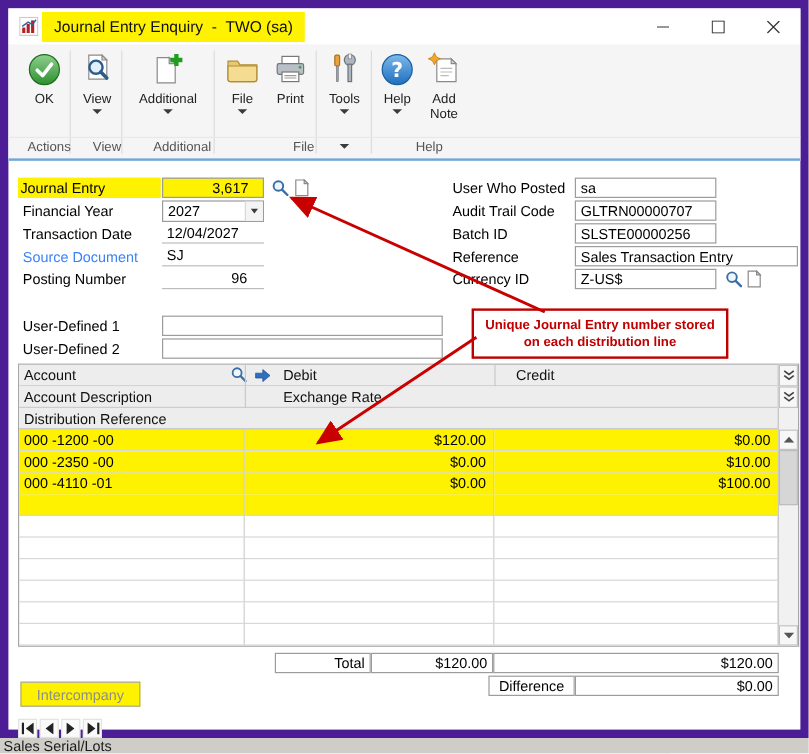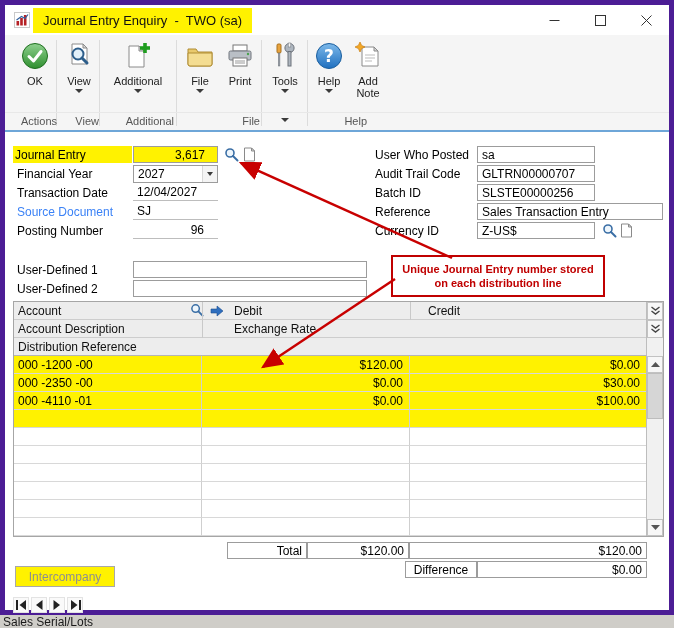--- a/index.html
+++ b/index.html
@@ -1,20 +1,20 @@
 <!DOCTYPE html>
 <html><head>
 <meta charset="utf-8">
 <style>
   * { box-sizing: border-box; margin: 0; padding: 0; }
   body { font-family: "Liberation Sans", sans-serif; }
   .screen { position: relative; width: 674px; height: 628px; background: #cfcdc8; overflow: hidden; }
   .bg-strip { position: absolute; left: 0; top: 615px; width: 558px; height: 13px; background: #cfcdc8; color: #1a1a1a; font-size: 12px; line-height: 15px; padding-left: 3px; overflow: hidden; }
 
-  .window { position: absolute; left: 0; top: 0; width: 674px; height: 615px; background: #fff; border: 5px solid #4c1d95; }
+  .window { position: absolute; left: 0; top: 0; width: 674px; height: 615px; background: #fff; border: 7px solid #4c1d95; }
 
   
   .titlebar { position: absolute; left: 0; top: 0; width: 100%; height: 30px; background: #fff; }
   .app-icon { position: absolute; left: 9px; top: 7px; width: 16px; height: 16px; }
   .title-hl { position: absolute; left: 28px; top: 3px; height: 25px; background: #fff200; display: flex; align-items: center; padding: 0 10px; font-size: 13px; color: #111; white-space: pre; }
   .win-btn { position: absolute; top: 0; width: 46px; height: 30px; display: flex; align-items: center; justify-content: center; cursor: pointer; }
   .win-btn.close { right: 0; } .win-btn.max { right: 46px; } .win-btn.min { right: 92px; }
 
   
   .ribbon { position: absolute; left: 0; top: 30px; width: 100%; height: 97px; background: #f5f5f5; border-bottom: 2px solid #6ea6d8; }
@@ -343,21 +343,21 @@
       </div>
 
       <div class="grow yellow" style="top:54px">
         <div class="gc ga">000 -1200 -00</div>
         <div class="gc gd">$120.00</div>
         <div class="gc gcr">$0.00</div>
       </div>
       <div class="grow yellow" style="top:72px">
         <div class="gc ga">000 -2350 -00</div>
         <div class="gc gd">$0.00</div>
-        <div class="gc gcr">$30.00</div>
+        <div class="gc gcr">$10.00</div>
       </div>
       <div class="grow yellow" style="top:90px">
         <div class="gc ga">000 -4110 -01</div>
         <div class="gc gd">$0.00</div>
         <div class="gc gcr">$100.00</div>
       </div>
       <div class="grow yellow" style="top:108px">
         <div class="gc ga"></div>
           <div class="gc gd"></div>
           <div class="gc gcr"></div>

